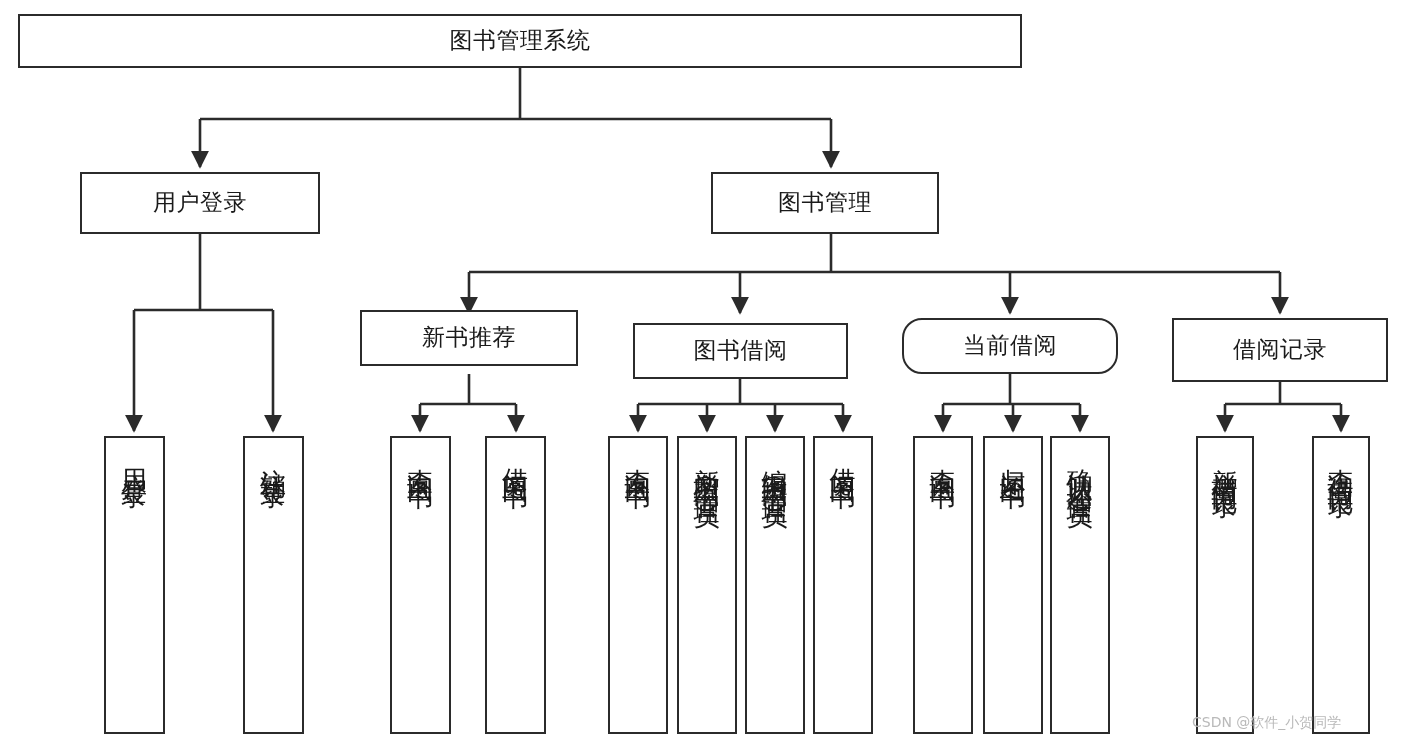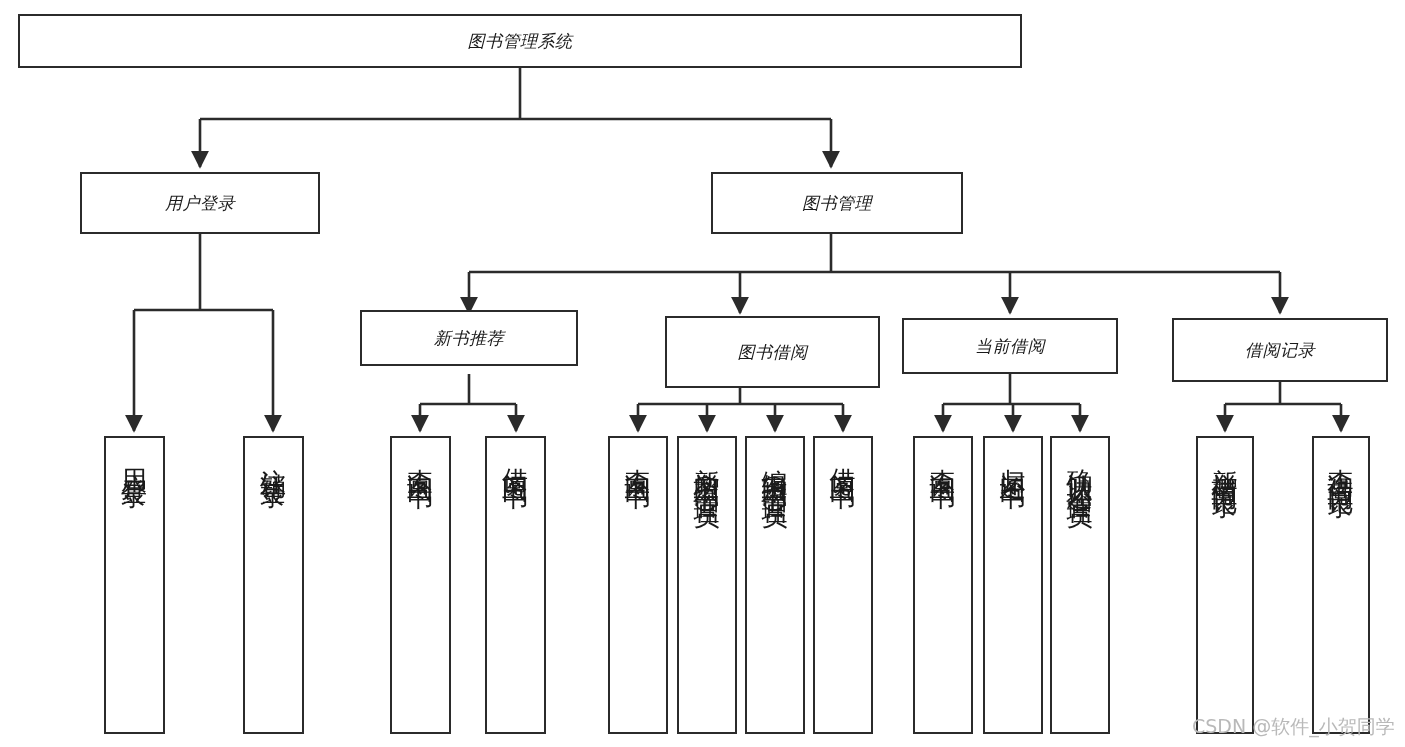--- a/index.html
+++ b/index.html
@@ -33,41 +33,40 @@
     align-items: center;
     justify-content: center;
     color: #1a1a1a;
   }
   .node .label {
     display: block;
     text-align: center;
     line-height: 1.18;
   }
   .node.horiz .label {
-    font-size: 17px;
+    font-size: 23px;
     letter-spacing: 0.5px;
-    font-style: italic;
   }
   .node.vert {
     align-items: flex-start;
     padding-top: 10px;
   }
   .node.vert .label {
     writing-mode: vertical-rl;
     text-orientation: upright;
     font-size: 26px;
     letter-spacing: 5px;
     line-height: 1;
     margin: 0 auto;
   }
   #watermark {
     position: absolute;
     left: 1192px;
     top: 714px;
-    font-size: 19px;
+    font-size: 14px;
     color: #b9b9b9;
     white-space: nowrap;
     font-family: "DejaVu Sans", "Liberation Sans", sans-serif;
   }
 </style>
 </head>
 <body>
 
 <div id="canvas">
 
@@ -121,31 +120,31 @@
     </g>
   </svg>
 
   <div class="node horiz" id="node-root" style="left:18px; top:14px; width:1004px; height:54px;">
     <span class="label">图书管理系统</span>
   </div>
 
   <div class="node horiz" style="left:80px; top:172px; width:240px; height:62px;">
     <span class="label">用户登录</span>
   </div>
-  <div class="node horiz" style="left:711px; top:172px; width:252px; height:62px;">
+  <div class="node horiz" style="left:711px; top:172px; width:228px; height:62px;">
     <span class="label">图书管理</span>
   </div>
 
   <div class="node horiz" style="left:360px; top:310px; width:218px; height:56px;">
     <span class="label">新书推荐</span>
   </div>
-  <div class="node horiz" style="left:633px; top:316px; width:215px; height:72px;margin-left:32px;">
+  <div class="node horiz" style="left:633px; top:323px; width:215px; height:56px;">
     <span class="label">图书借阅</span>
   </div>
-  <div class="node horiz" style="left:902px; top:318px; width:216px; height:56px;">
+  <div class="node horiz" style="left:902px; top:318px; width:216px; height:56px;border-radius:20px;">
     <span class="label">当前借阅</span>
   </div>
   <div class="node horiz" style="left:1172px; top:318px; width:216px; height:64px;">
     <span class="label">借阅记录</span>
   </div>
 
   <div class="node vert" style="left:104px; top:436px; width:61px; height:298px;">
     <span class="label">用户登录</span>
   </div>
   <div class="node vert" style="left:243px; top:436px; width:61px; height:298px;">

